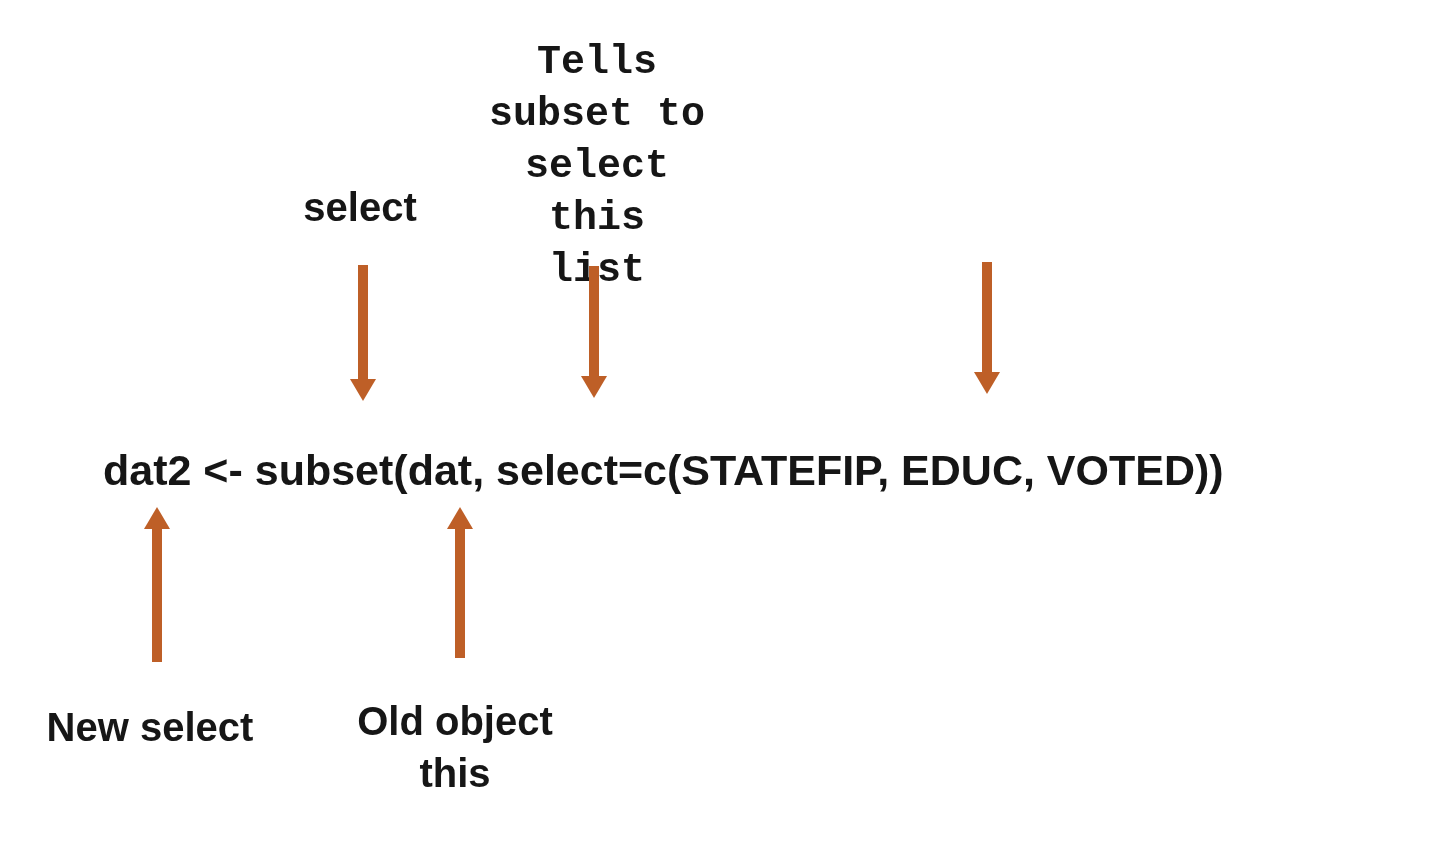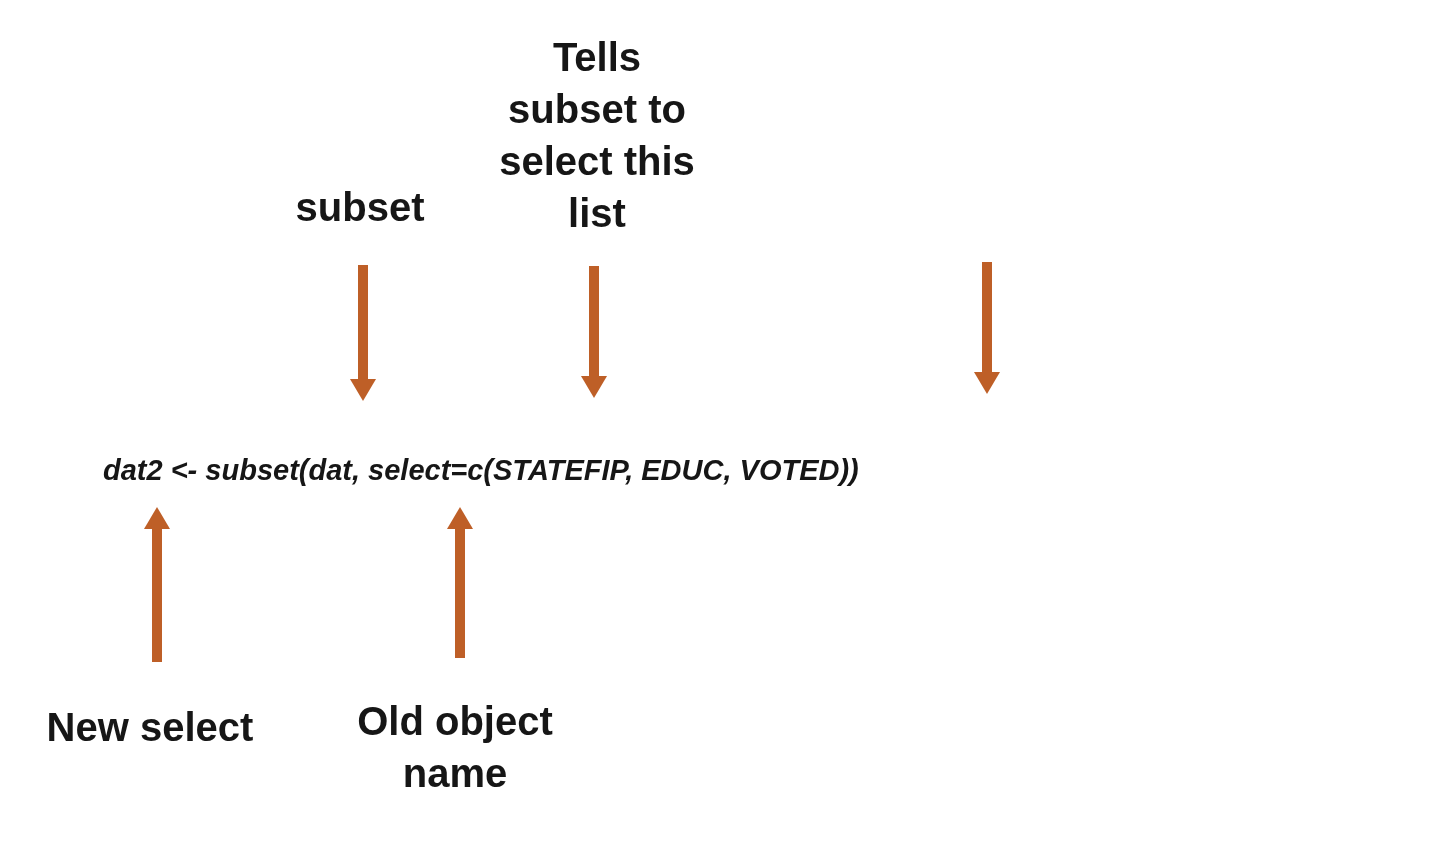--- a/index.html
+++ b/index.html
@@ -19,39 +19,38 @@
   }
   .label {
     position: absolute;
     font-size: 40px;
     line-height: 52px;
     text-align: center;
     white-space: pre-line;
   }
   .code {
     position: absolute;
-    font-size: 29px;
+    font-size: 43px;
     line-height: 52px;
     white-space: pre;
-    font-style: italic;
   }
   .arrow {
     position: absolute;
     color: var(--arrow-color, #BE5F27);
     display: block;
   }
 </style>
 </head>
 <body>
 
 <div class="slide" style="--bg-color: #FFFFFF; --text-color: #161616; --arrow-color: #BE5F27;">
 
-  <div class="label" style="left:230px; top:181px; width:260px;">subset</div>
+  <div class="label" style="left:230px; top:181px; width:260px;">select</div>
 
-  <div class="label" style="left:467px; top:31px; width:260px;">Tells
+  <div class="label" style="left:467px; top:37px; width:260px;font-family:Liberation Mono, monospace;">Tells
 subset to
 select this
 list</div>
 
 
   <svg class="arrow" style="left:348px; top:265px;" width="30" height="136" viewBox="0 0 30 136" aria-hidden="true">
     <rect x="10" y="0" width="10" height="116" fill="currentColor"></rect>
     <polygon points="2,114 28,114 15,136" fill="currentColor"></polygon>
   </svg>
 
@@ -73,15 +72,15 @@
   </svg>
 
   <svg class="arrow" style="left:445px; top:507px;" width="30" height="151" viewBox="0 0 30 151" aria-hidden="true">
     <polygon points="2,22 28,22 15,0" fill="currentColor"></polygon>
     <rect x="10" y="20" width="10" height="131" fill="currentColor"></rect>
   </svg>
 
   <div class="label" style="left:30px; top:701px; width:240px;">New select</div>
 
   <div class="label" style="left:335px; top:695px; width:240px;">Old object
-name</div>
+this</div>
 
 </div>
 
 </body></html>

